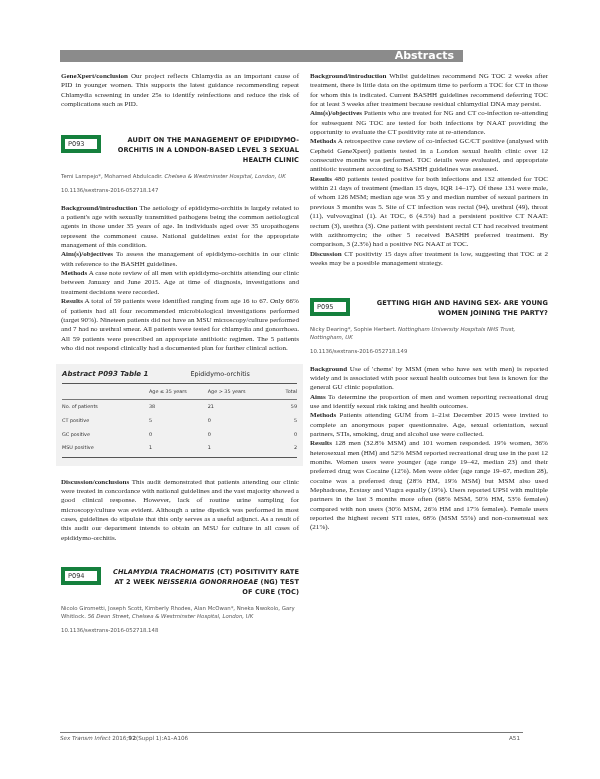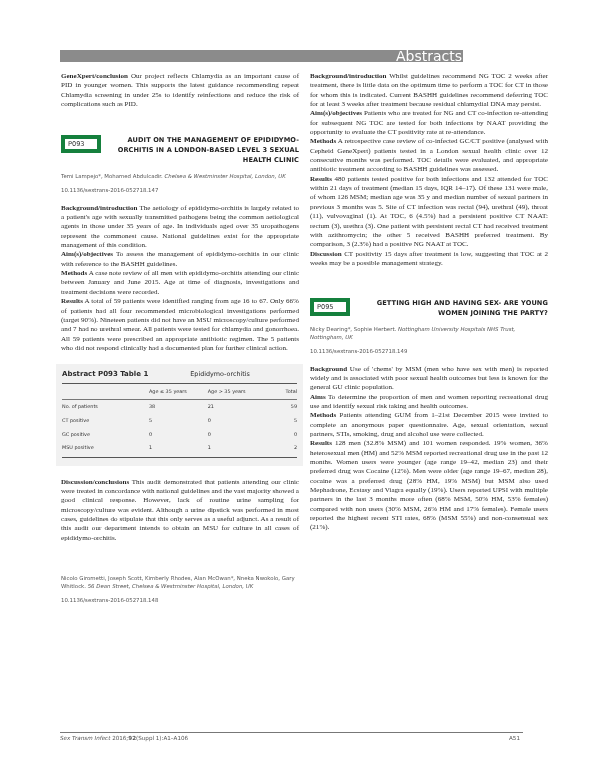--- a/index.html
+++ b/index.html
@@ -1,41 +1,41 @@
 <!DOCTYPE html>
 <html><head>
 <meta charset="utf-8">
 <style>
   html, body { margin: 0; padding: 0; background: #ffffff; }
   body { width: 600px; height: 779px; position: relative; overflow: hidden;
          font-family: "Liberation Serif", serif; color: #2a2a2a; }
   .header-bar { position: absolute; left: 60px; top: 50px; width: 403px; height: 12px;
                 background: #8b8b8b; }
-  .header-bar span { position: absolute; right: 1px; top: 0px; font-family: "DejaVu Sans", sans-serif;
-                     font-weight: normal; color: #ffffff; font-size: 14px; line-height: 12px; }
+  .header-bar span { position: absolute; right: 9px; top: 0px; font-family: "DejaVu Sans", sans-serif;
+                     font-weight: bold; color: #ffffff; font-size: 11px; line-height: 12px; }
   .col { position: absolute; top: 72px; width: 238px; font-size: 7.05px; line-height: 9.35px;
          text-align: justify; }
   .col.left { left: 61px; }
   .col.right { left: 310px; }
   .col p { margin: 0; }
   .col b { font-weight: bold; }
   .ab-head { display: flex; align-items: flex-start; margin-top: 0; }
   .ab-id { flex: 0 0 auto; border: 4px solid #15803d; font-family: "DejaVu Sans", sans-serif;
            font-size: 6.6px; padding: 1px 3px; width: 26px; line-height: 8px; margin-right: 8px; color:#333;}
   .ab-title { font-family: "DejaVu Sans", sans-serif; font-weight: bold; font-size: 6.6px;
               line-height: 10px; letter-spacing: 0.1px; text-align: right; color: #222; }
   .ab-title i { font-style: italic; }
   .authors { font-family: "DejaVu Sans", sans-serif; font-size: 5.4px; line-height: 8px;
              color: #555; margin-top: 7px; text-align: left; }
   .authors i { font-style: italic; }
   .doi { font-family: "DejaVu Sans", sans-serif; font-size: 5.4px; color: #555; margin-top: 6px; margin-bottom: 8px; text-align:left;}
   .tbl-wrap { background: #f1f1f1; padding: 6px 6px 8px 6px; margin: 11px -4px 12px -5px; }
   .tbl-cap { font-family: "DejaVu Sans", sans-serif; font-size: 7px; border-bottom: 1px solid #555;
              padding-bottom: 3px; text-align: left; }
-  .tbl-cap b { font-weight: bold; }
+  .tbl-cap b { font-weight: bold; font-style: italic; }
   .tbl-cap span.sub { font-weight: normal; margin-left: 6px; font-size: 6.4px; padding-left: 36px; }
   table { width: 100%; border-collapse: collapse; font-family: "DejaVu Sans", sans-serif; font-size: 4.9px; color: #333; }
   th { font-weight: normal; text-align: left; padding: 3px 0 3px 0; border-bottom: 1px solid #777; }
   td { padding: 2.2px 0; }
   tr.last td { padding-bottom: 4px; border-bottom: 1px solid #555; }
   th.total, td.total { text-align: right; }
   .footer-rule { position: absolute; left: 60px; top: 732px; width: 463px; height: 0;
                  border-top: 1.2px solid #777; }
   .footer { position: absolute; left: 60px; top: 735px; width: 463px; font-family: "DejaVu Sans", sans-serif;
             font-size: 5.6px; color: #555; }
@@ -114,20 +114,24 @@
           <td class="total">2</td>
         </tr>
       </tbody>
     </table>
   </div>
 
   <p><b>Discussion/conclusions</b> <span>This audit demonstrated that patients attending our clinic were treated in concordance with national guidelines and the vast majority showed a good clinical response. However, lack of routine urine sampling for microscopy/culture was evident. Although a urine dipstick was performed in most cases, guidelines do stipulate that this only serves as a useful adjunct. As a result of this audit our department intends to obtain an MSU for culture in all cases of epididymo-orchitis.</span></p>
 
   <div class="gap-2"></div>
 
+  <div class="ab-head">
+    <div class="ab-id">P094</div>
+    <div class="ab-title"><i>CHLAMYDIA TRACHOMATIS</i><span> (CT) POSITIVITY RATE AT 2 WEEK </span><i>NEISSERIA GONORRHOEAE</i><span> (NG) TEST OF CURE (TOC)</span></div>
+  </div>
   <div class="authors">
     <span>Nicolo Girometti, Joseph Scott, Kimberly Rhodes, Alan McOwan*, Nneka Nwokolo, Gary Whitlock.</span>
     <i>56 Dean Street, Chelsea &amp; Westminster Hospital, London, UK</i>
   </div>
   <div class="doi">10.1136/sextrans-2016-052718.148</div>
 </div>
 
 <div class="col right">
   <p><b>Background/introduction</b> <span>Whilst guidelines recommend NG TOC 2 weeks after treatment, there is little data on the optimum time to perform a TOC for CT in those for whom this is indicated. Current BASHH guidelines recommend deferring TOC for at least 3 weeks after treatment because residual chlamydial DNA may persist.</span></p>
   <p><b>Aim(s)/objectives</b> <span>Patients who are treated for NG and CT co-infection re-attending for subsequent NG TOC are tested for both infections by NAAT providing the opportunity to evaluate the CT positivity rate at re-attendance.</span></p>

